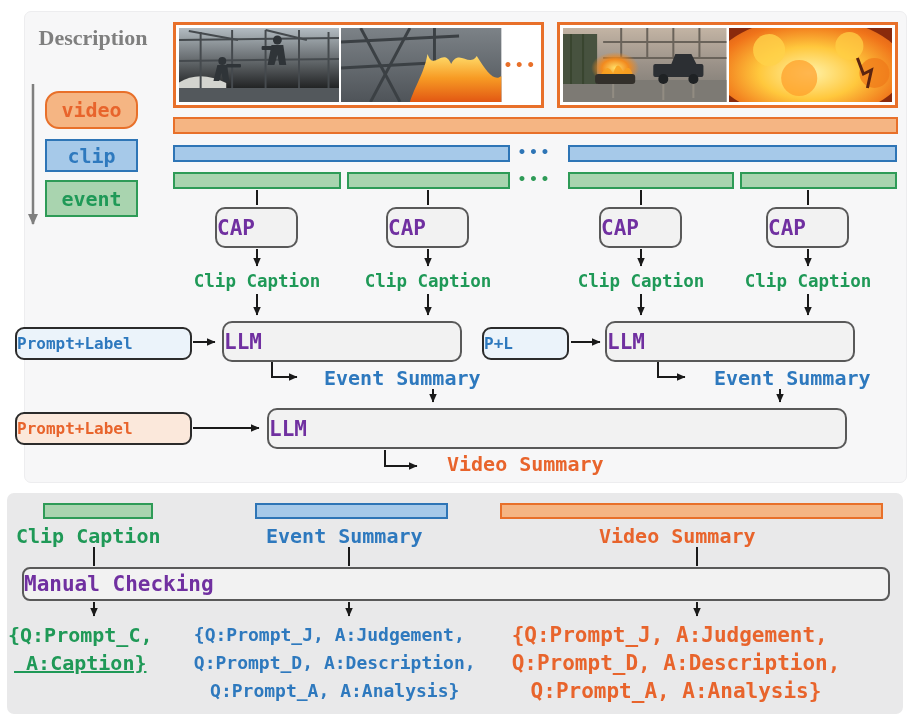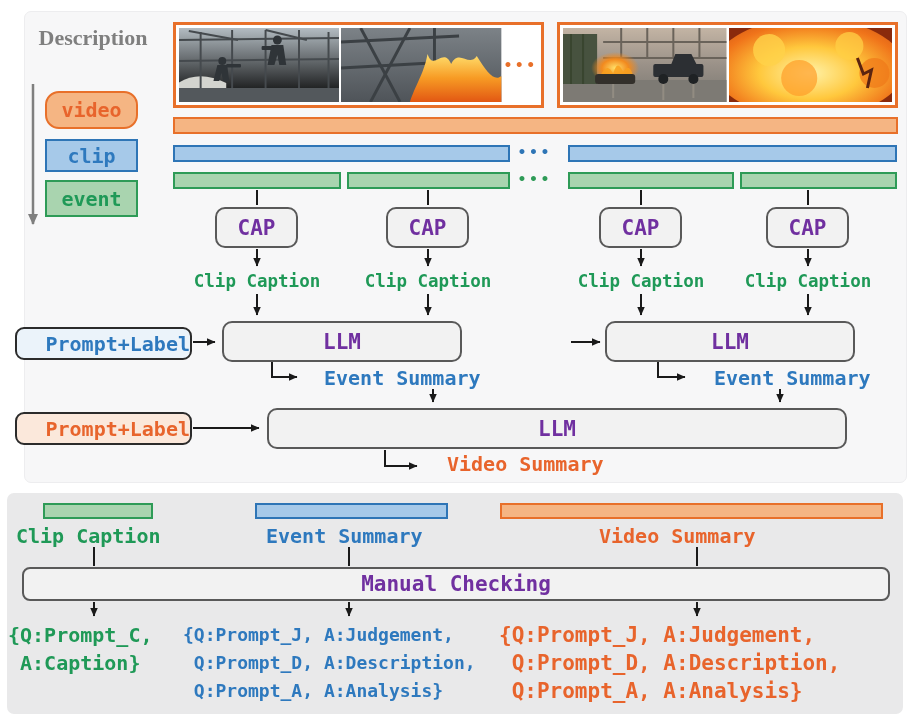--- a/index.html
+++ b/index.html
@@ -1,24 +1,24 @@
 <!DOCTYPE html>
 <html style="--orange-border: #E8702A; --orange-fill: #F5B583; --orange-fill-light: #FBE8DB; --orange-text: #E8642C; --blue-border: #2E75B6; --blue-fill: #A6C9E9; --blue-fill-light: #EBF3FA; --blue-text: #2E79BE; --green-border: #2E9B57; --green-fill: #A9D4AF; --green-text: #1F9957; --purple-text: #7030A0; --gray-box-fill: #F2F2F2; --gray-box-border: #595959; --panel-top-bg: #F7F7F8; --panel-bottom-bg: #E9E9EA; --title-gray: #7F7F7F; --dark-border: #2B2B2B; --connector-black: #1A1A1A;"><head>
 <meta charset="utf-8">
 <style>
   * { margin:0; padding:0; box-sizing:border-box; }
   html,body { background:#ffffff; }
   body { font-family:"DejaVu Sans Mono", monospace; }
   .canvas { position:relative; width:914px; height:721px; background:#fff; overflow:hidden; }
-  .abs { position:absolute; }
+  .abs { position:absolute;text-align:center; }
   .panel { position:absolute; border-radius:7px; }
   .panel-top { background:var(--panel-top-bg,#F7F7F8); border:1px solid #EDEDEF; }
   .panel-bottom { background:var(--panel-bottom-bg,#E9E9EA); }
-  .gbox { position:absolute; background:var(--gray-box-fill,#F2F2F2); border:2.5px solid var(--gray-box-border,#595959); border-radius:10px; display:flex; align-items:center; justify-content:center; }
-  .pbox { position:absolute; border:2.5px solid var(--dark-border,#2B2B2B); border-radius:9px; display:flex; align-items:center; justify-content:flex-end; font-weight:bold; font-size:20px; }
+  .gbox { position:absolute; background:var(--gray-box-fill,#F2F2F2); border:2.5px solid var(--gray-box-border,#595959); border-radius:10px; display:flex; align-items:center; justify-content:flex-start; }
+  .pbox { position:absolute; border:2.5px solid var(--dark-border,#2B2B2B); border-radius:9px; display:flex; align-items:center; justify-content:flex-start; font-weight:bold; font-size:16px; }
   .bar { position:absolute; border:2px solid; }
   .bar-orange { background:var(--orange-fill,#F5B583); border-color:var(--orange-border,#E8702A); }
   .bar-blue { background:var(--blue-fill,#A6C9E9); border-color:var(--blue-border,#2E75B6); }
   .bar-green { background:var(--green-fill,#A9D4AF); border-color:var(--green-border,#2E9B57); }
   .lbl { position:absolute; white-space:pre; font-weight:bold; }
   .purple { color:var(--purple-text,#7030A0); }
   .o-text { color:var(--orange-text,#E8642C); }
   .b-text { color:var(--blue-text,#2E79BE); }
   .g-text { color:var(--green-text,#1F9957); }
   .legend-box { position:absolute; border:2.5px solid; display:flex; align-items:center; justify-content:center; font-weight:bold; font-size:20px; }
@@ -234,20 +234,23 @@
   <div class="lbl g-text center" style="left:338px; top:271px; width:180px; font-size:17.5px;">Clip Caption</div>
   <div class="lbl g-text center" style="left:551px; top:271px; width:180px; font-size:17.5px;">Clip Caption</div>
   <div class="lbl g-text center" style="left:718px; top:271px; width:180px; font-size:17.5px;">Clip Caption</div>
 
   <div class="pbox" style="left:15px; top:327px; width:177px; height:33px; background:var(--blue-fill-light,#EBF3FA);">
     <span class="b-text">Prompt+Label</span>
   </div>
   <div class="gbox" style="left:222px; top:321px; width:240px; height:41px;">
     <span class="lbl purple" style="position:static; font-size:21px;">LLM</span>
   </div>
+  <div class="pbox" style="left:482px; top:327px; width:87px; height:33px; background:var(--blue-fill-light,#EBF3FA);">
+    <span class="b-text">P+L</span>
+  </div>
   <div class="gbox" style="left:605px; top:321px; width:250px; height:41px;">
     <span class="lbl purple" style="position:static; font-size:21px;">LLM</span>
   </div>
   <div class="lbl b-text" style="left:324px; top:366px; font-size:20px;">Event Summary</div>
   <div class="lbl b-text" style="left:714px; top:366px; font-size:20px;">Event Summary</div>
 
   <div class="pbox" style="left:15px; top:412px; width:177px; height:33px; background:var(--orange-fill-light,#FBE8DB);">
     <span class="o-text">Prompt+Label</span>
   </div>
   <div class="gbox" style="left:267px; top:408px; width:580px; height:41px;">
@@ -261,21 +264,21 @@
   <div class="lbl b-text" style="left:266px; top:524px; font-size:20px;">Event Summary</div>
   <div class="bar bar-orange" style="left:500px; top:503px; width:383px; height:16px;"></div>
   <div class="lbl o-text" style="left:599px; top:524px; font-size:20px;">Video Summary</div>
 
   <div class="gbox" style="left:22px; top:567px; width:868px; height:34px; border-radius:8px;">
     <span class="lbl purple" style="position:static; font-size:21px;">Manual Checking</span>
   </div>
 
   <div class="abs" style="left:8px; top:621px; line-height:28px;">
     <div class="lbl g-text" style="position:static; font-size:20px;">{Q:Prompt_C,</div>
-    <div class="lbl g-text" style="position:static; font-size:20px;"> A:Caption}</div>
+    <div class="lbl g-text" style="position:static; font-size:20px;text-decoration:underline;"> A:Caption}</div>
   </div>
   <div class="abs" style="left:183px; top:621px; line-height:28px;">
     <div class="lbl b-text" style="position:static; font-size:18px;">{Q:Prompt_J, A:Judgement,</div>
     <div class="lbl b-text" style="position:static; font-size:18px;"> Q:Prompt_D, A:Description,</div>
     <div class="lbl b-text" style="position:static; font-size:18px;"> Q:Prompt_A, A:Analysis}</div>
   </div>
   <div class="abs" style="left:499px; top:621px; line-height:28px;">
     <div class="lbl o-text" style="position:static; font-size:21px;">{Q:Prompt_J, A:Judgement,</div>
     <div class="lbl o-text" style="position:static; font-size:21px;"> Q:Prompt_D, A:Description,</div>
     <div class="lbl o-text" style="position:static; font-size:21px;"> Q:Prompt_A, A:Analysis}</div>

